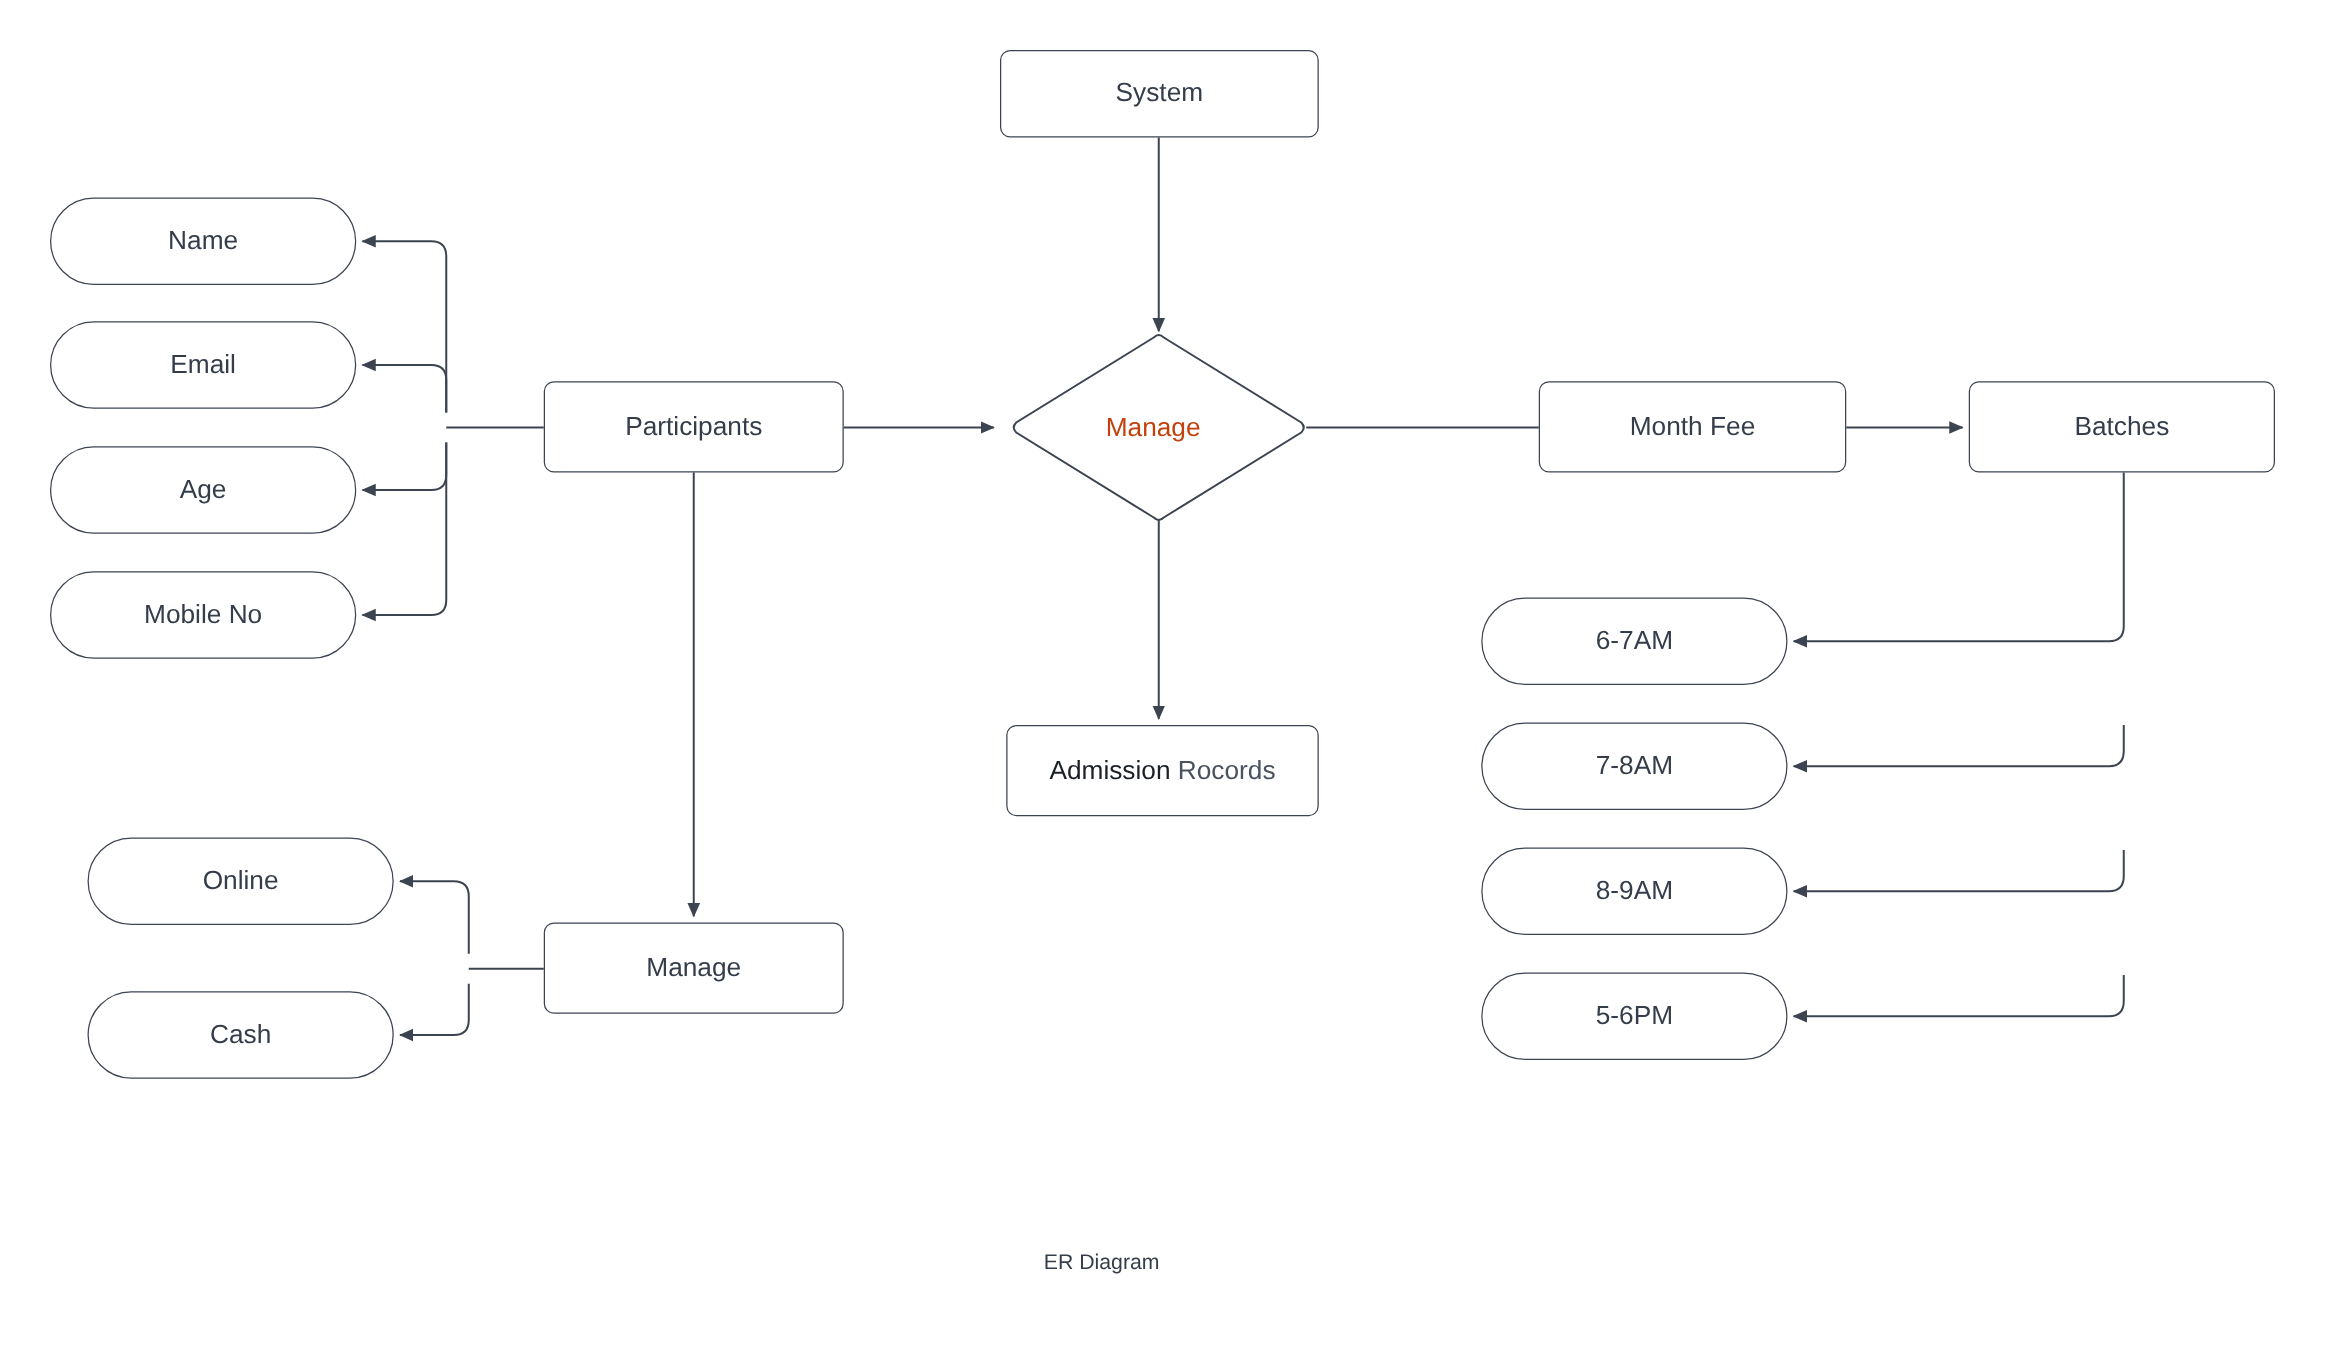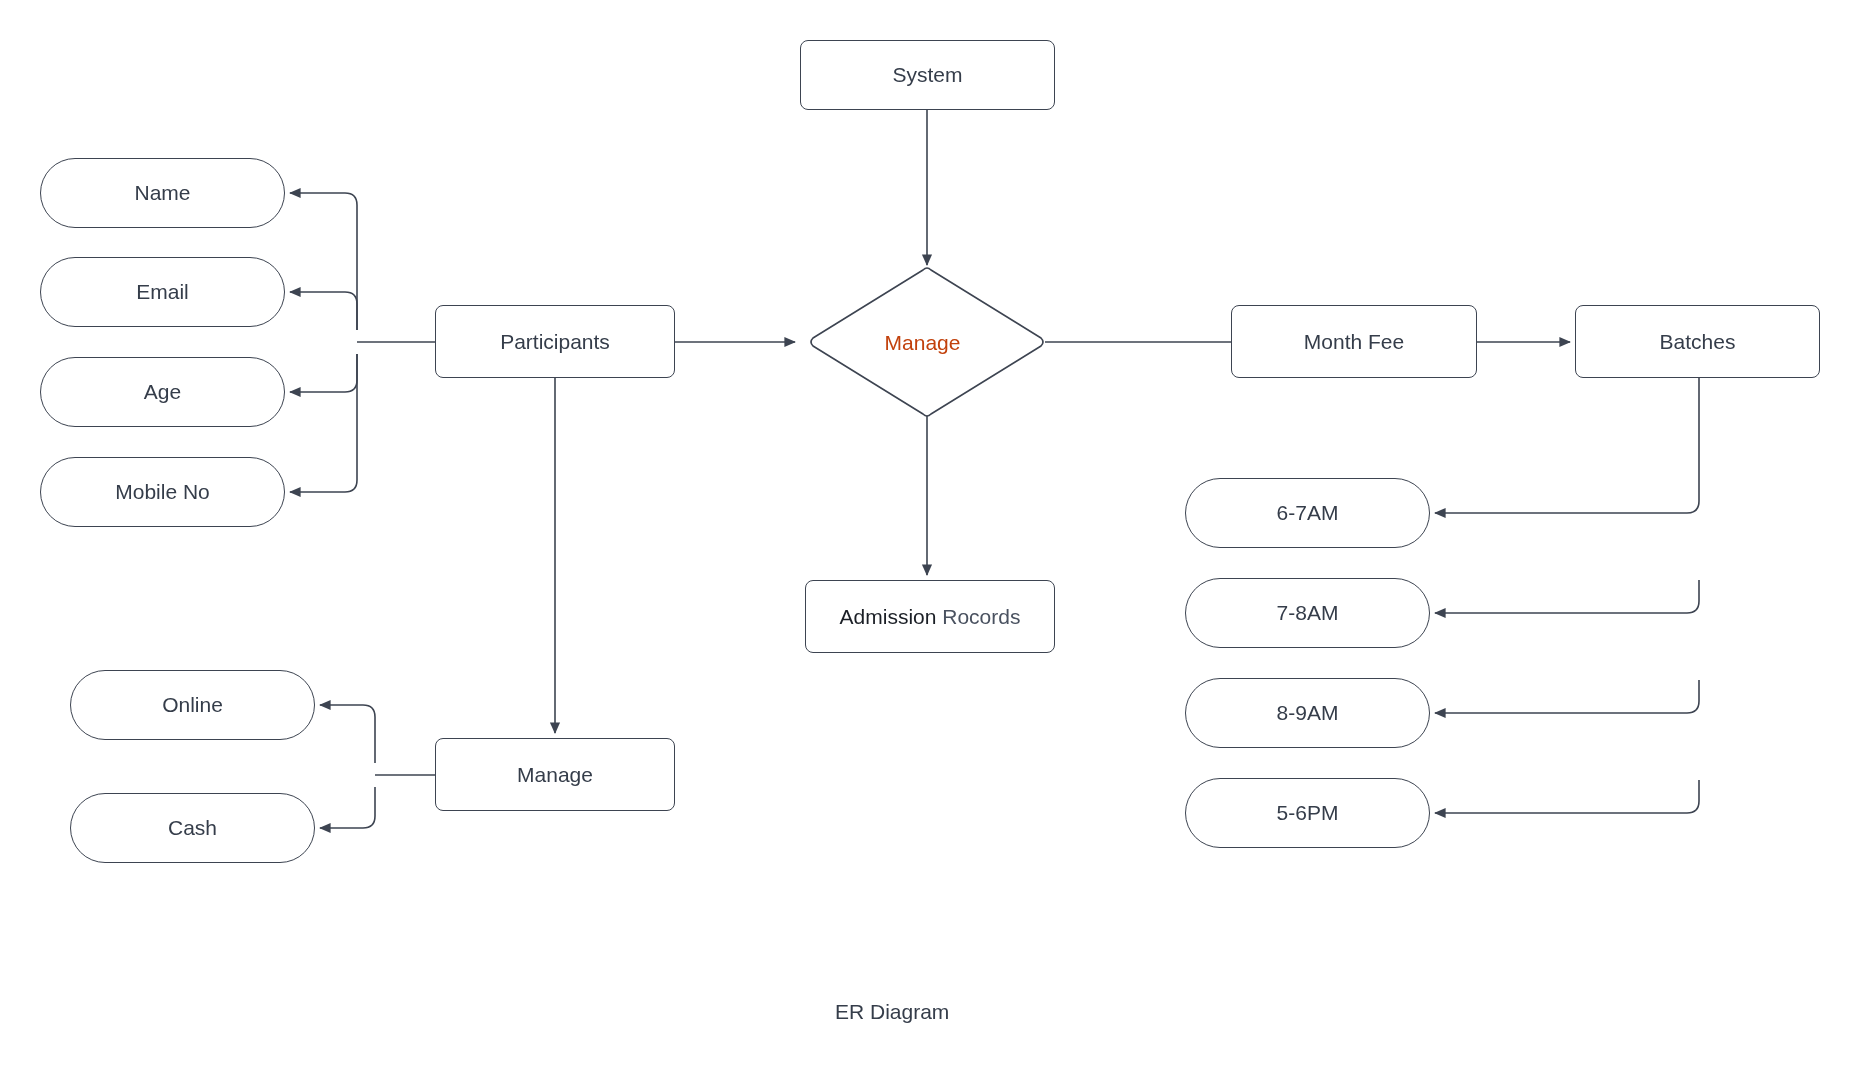--- a/index.html
+++ b/index.html
@@ -24,21 +24,21 @@
   }
   .entity{border-radius:8px;}
   .attribute{border-radius:40px;}
   .diamond-wrap{position:absolute;}
   .diamond-label{
     position:absolute;left:0;top:0;width:100%;height:100%;
     display:flex;align-items:center;justify-content:center;
     color:#c2410c;font-size:21px;white-space:nowrap;
   }
   .caption{
-    position:absolute;color:#353d4a;font-size:21px;white-space:nowrap;
+    position:absolute;color:#353d4a;font-size:17px;white-space:nowrap;
   }
   .lbl-dark{color:#1b1f26;}
   .lbl-mid{color:#4a5260;}
 </style>
 </head>
 <body>
 
 <div id="canvas">
 
   <svg class="svg-layer" viewBox="0 0 1860 1080" xmlns="http://www.w3.org/2000/svg">

